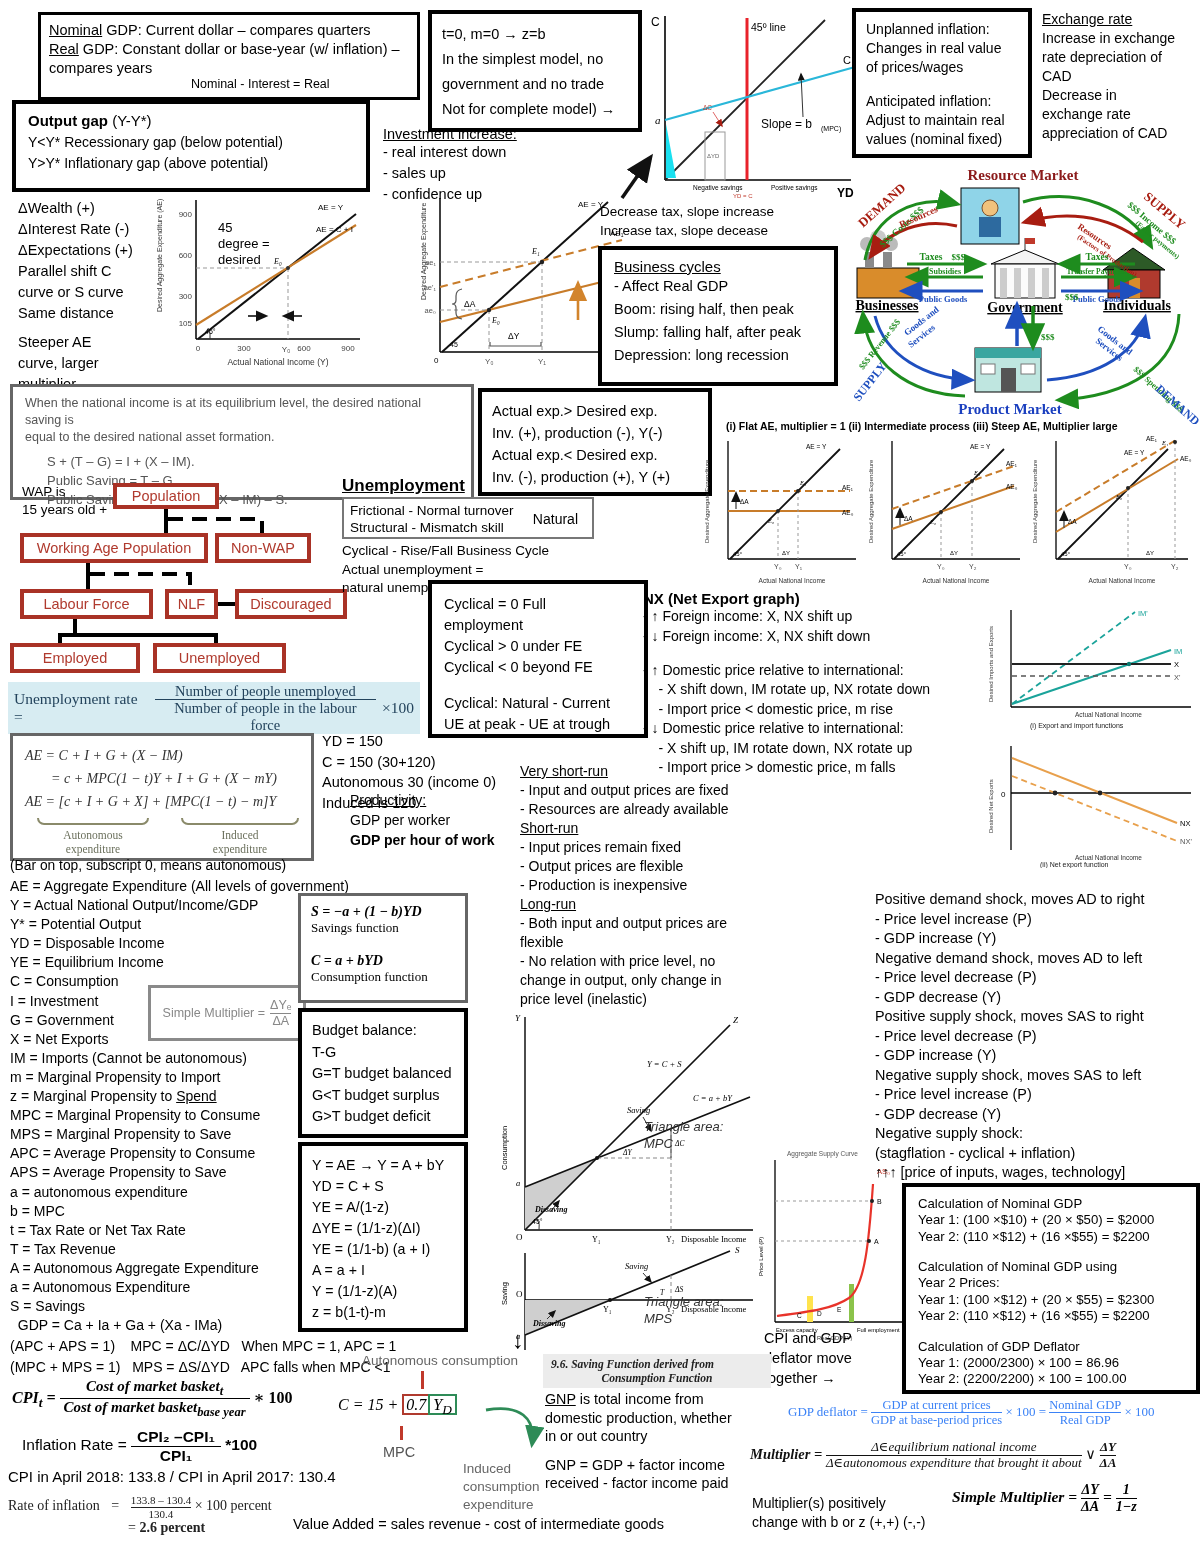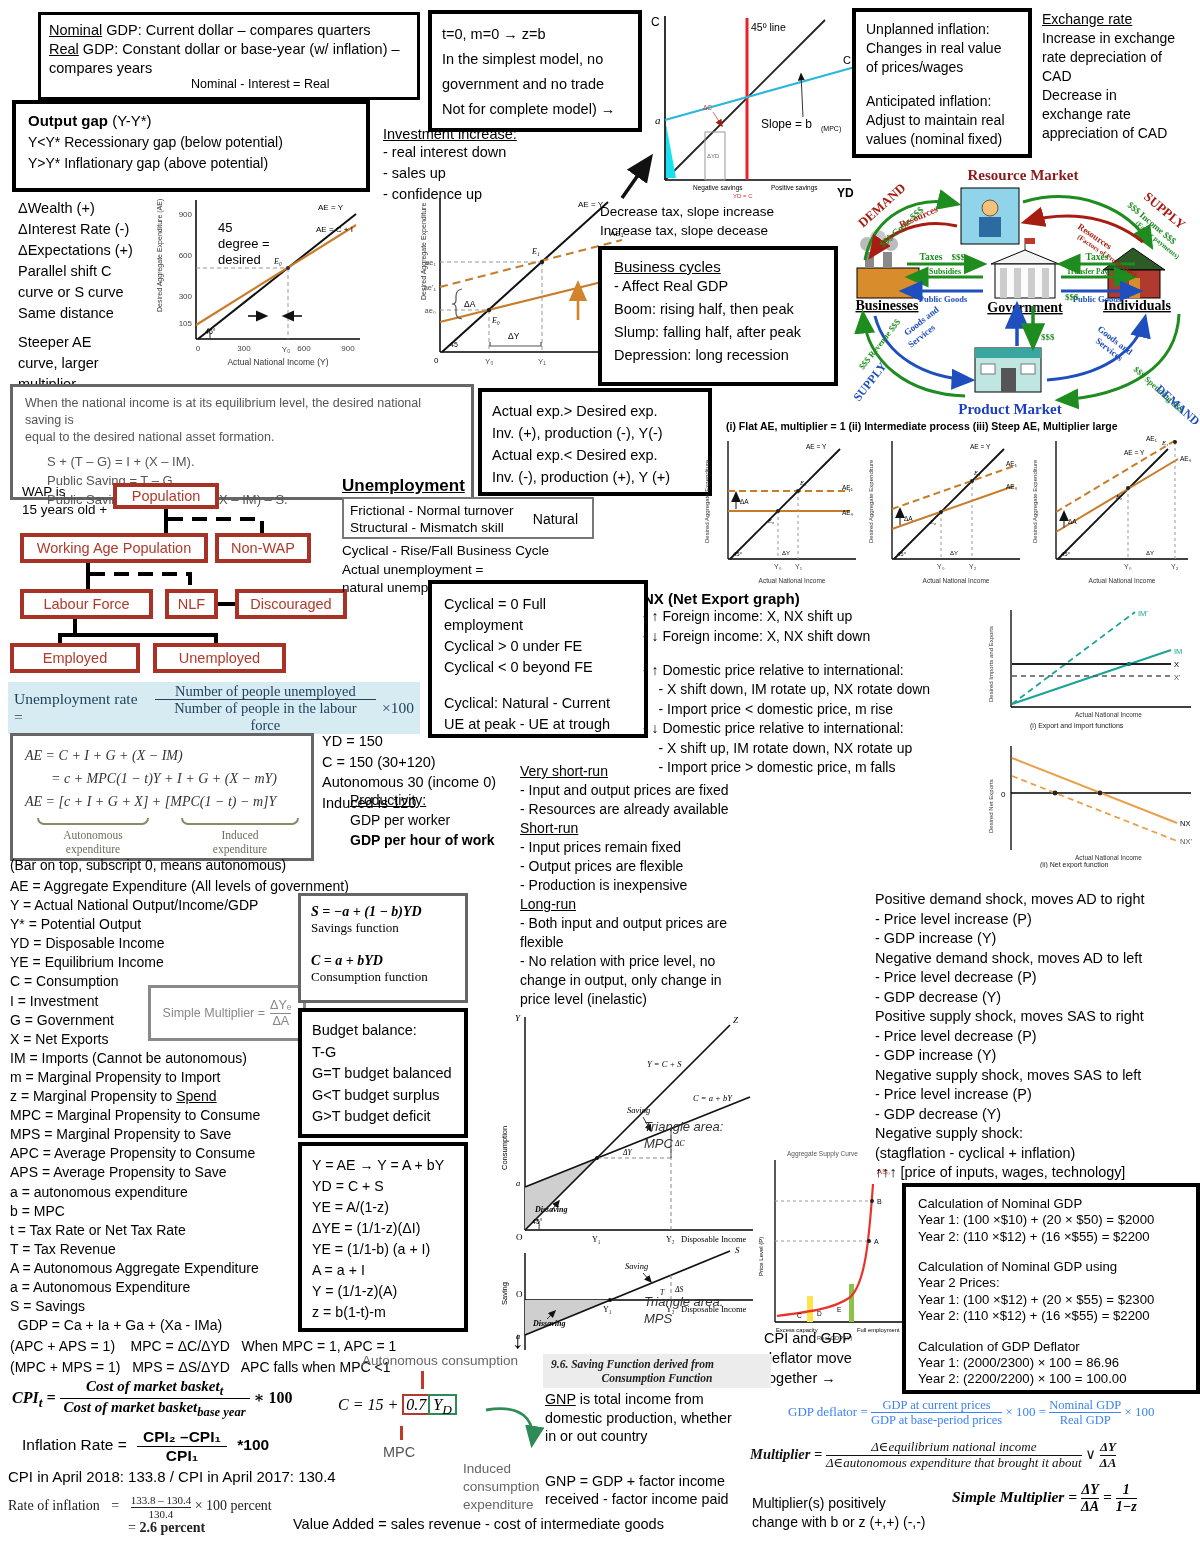--- a/index.html
+++ b/index.html
@@ -776,21 +776,21 @@
  <span class="i b">CPI</span><sub class="i b">t</sub><span class="i b"> = </span>
  <span class="frac i b" style="font-size:15px">
   <span style="display:block;padding:0 4px"><span>Cost of market basket</span><sub>t</sub></span>
   <span class="den" style="display:block;padding:0 4px"><span>Cost of market basket</span><sub>base year</sub></span>
  </span>
  <span class="b">∗ 100</span>
 </div>
 
 <div class="abs" style="left:22px;top:1428px;font-size:15.5px">
  <span>Inflation Rate =</span>
- <span class="frac b" style="margin:0 6px"><span style="display:block;padding:0 6px">CPI₂ –CPI₁</span><span class="den" style="display:block;padding:0 6px">CPI₁</span></span>
+ <span class="frac b" style="margin:0 0"><span style="display:block;padding:0 6px">CPI₂ –CPI₁</span><span class="den" style="display:block;padding:0 6px">CPI₁</span></span>
  <span class="b">*100</span>
 </div>
 
 <div class="abs" style="left:8px;top:1468px;font-size:15px">CPI in April 2018: 133.8 / CPI in April 2017: 130.4</div>
 
 <div class="abs serif" style="left:8px;top:1494px;font-size:14px;color:#222">
  <span>Rate of inflation</span>
  <span style="margin:0 8px">=</span>
  <span class="frac" style="font-size:11px"><span style="display:block">133.8 – 130.4</span><span class="den" style="display:block">130.4</span></span>
  <span>× 100 percent</span>
@@ -811,21 +811,21 @@
 <div class="abs pre" style="left:463px;top:1460px;width:110px;font-size:13.5px;color:#666;line-height:18px">Induced
 consumption
 expenditure</div>
 
 <div class="abs" style="left:545px;top:1390px;width:238px;font-size:14.3px;line-height:18.5px">
  <div><span class="u">GNP</span><span> is total income from</span></div>
  <div class="lines">
       <div>domestic production, whether</div>
       <div>in or out country</div>
     </div>
- <div class="lines" style="margin-top:26px">
+ <div class="lines" style="margin-top:10px">
       <div>GNP = GDP + factor income</div>
       <div>received - factor income paid</div>
     </div>
 </div>
 
 <div class="abs" style="left:293px;top:1516px;font-size:14.5px">Value Added = sales revenue - cost of intermediate goods</div>
 
 <div class="abs pre" style="left:764px;top:1328px;width:120px;font-size:14.5px;line-height:20px">CPI and GDP
 deflator move
 together →</div>

